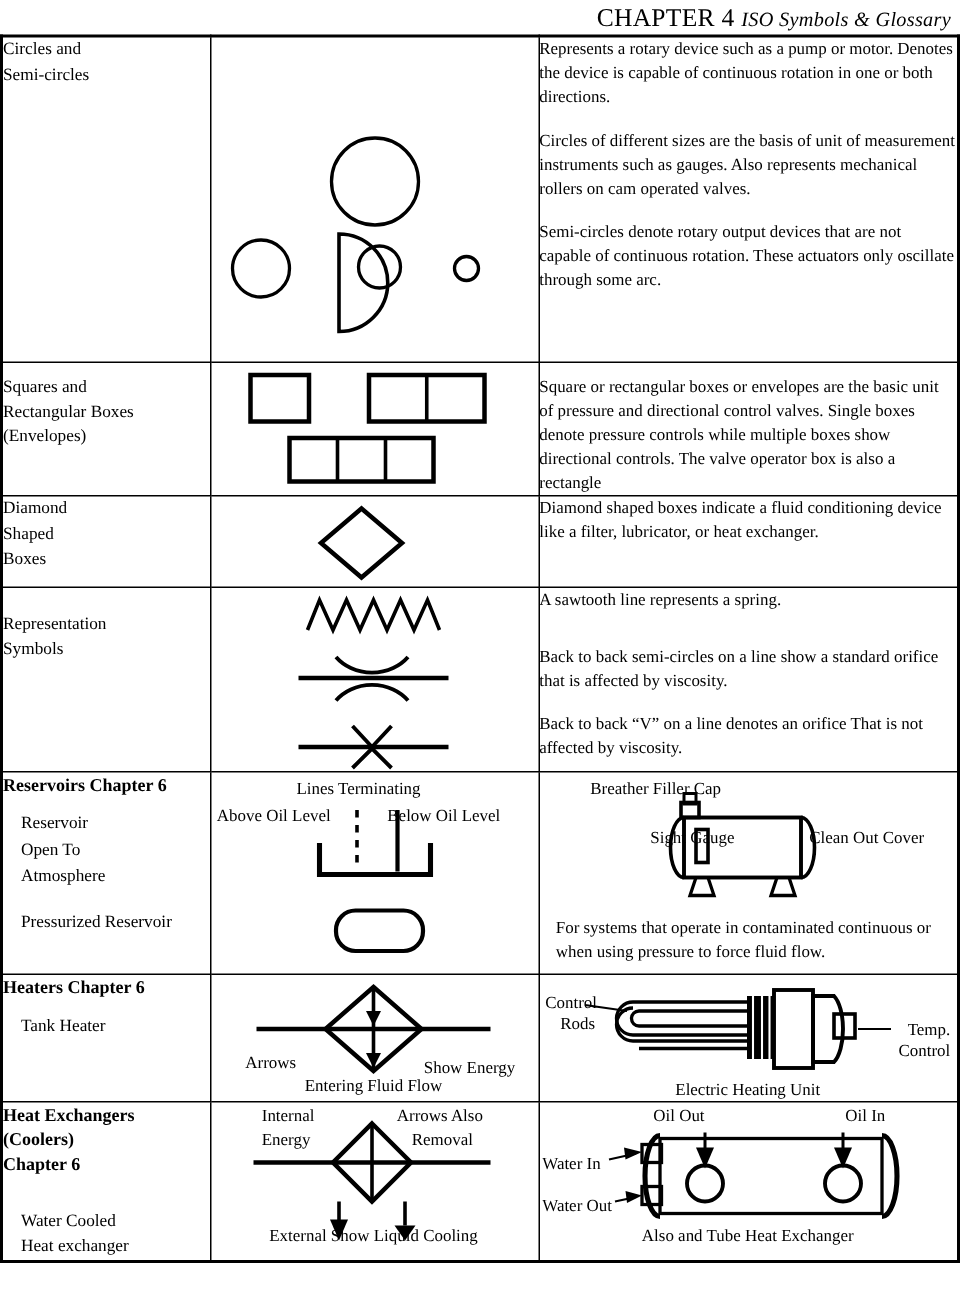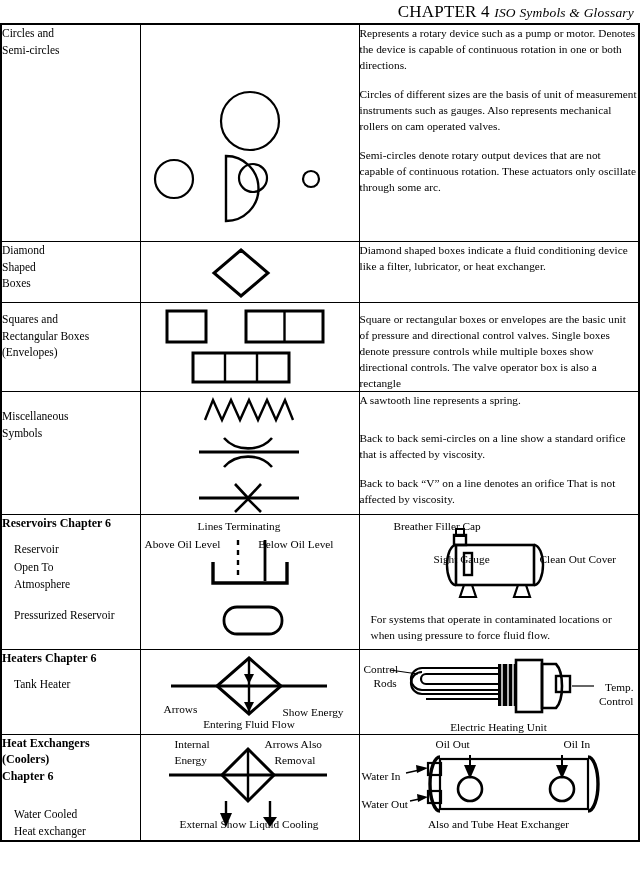--- a/index.html
+++ b/index.html
@@ -140,36 +140,20 @@
     </td>
     <td class="descr">
       <p>Represents a rotary device such as a pump or motor. Denotes the device is capable of continuous rotation in one or both directions.</p>
       <p>Circles of different sizes are the basis of unit of measurement instruments such as gauges. Also represents mechanical rollers on cam operated valves.</p>
       <p>Semi-circles denote rotary output devices that are not capable of continuous rotation. These actuators only oscillate through some arc.</p>
     </td>
   </tr>
 
   <tr>
     <td class="desig">
-      <div>Diamond</div>
-      <div>Shaped</div>
-      <div>Boxes</div>
-    </td>
-    <td class="sym-cell">
-      <svg width="217" height="60" viewBox="0 0 217 60">
-        <polygon points="100,8 127,31 100,54 73,31" fill="none" stroke="#000" stroke-width="3"></polygon>
-      </svg>
-    </td>
-    <td class="descr">
-      <p>Diamond shaped boxes indicate a fluid conditioning device like a filter, lubricator, or heat exchanger.</p>
-    </td>
-  </tr>
-
-  <tr>
-    <td class="desig">
       <div style="margin-top:8px">Squares and</div>
       <div>Rectangular Boxes</div>
       <div>(Envelopes)</div>
     </td>
     <td class="sym-cell">
       <svg width="217" height="85" viewBox="0 0 217 85">
         <rect x="26" y="8" width="39" height="31" fill="none" stroke="#000" stroke-width="3"></rect>
         <rect x="105" y="8" width="77" height="31" fill="none" stroke="#000" stroke-width="3"></rect>
         <line x1="143.5" y1="8" x2="143.5" y2="39" stroke="#000" stroke-width="2.4"></line>
         <rect x="52" y="50" width="96" height="29" fill="none" stroke="#000" stroke-width="3"></rect>
@@ -177,21 +161,37 @@
         <line x1="116" y1="50" x2="116" y2="79" stroke="#000" stroke-width="2.4"></line>
       </svg>
     </td>
     <td class="descr">
       <p style="margin-top:8px">Square or rectangular boxes or envelopes are the basic unit of pressure and directional control valves. Single boxes denote pressure controls while multiple boxes show directional controls. The valve operator box is also a rectangle</p>
     </td>
   </tr>
 
   <tr>
     <td class="desig">
-      <div style="margin-top:16px">Miscellaneous</div>
+      <div>Diamond</div>
+      <div>Shaped</div>
+      <div>Boxes</div>
+    </td>
+    <td class="sym-cell">
+      <svg width="217" height="60" viewBox="0 0 217 60">
+        <polygon points="100,8 127,31 100,54 73,31" fill="none" stroke="#000" stroke-width="3"></polygon>
+      </svg>
+    </td>
+    <td class="descr">
+      <p>Diamond shaped boxes indicate a fluid conditioning device like a filter, lubricator, or heat exchanger.</p>
+    </td>
+  </tr>
+
+  <tr>
+    <td class="desig">
+      <div style="margin-top:16px">Representation</div>
       <div>Symbols</div>
     </td>
     <td class="sym-cell">
       <svg width="217" height="122" viewBox="0 0 217 122">
         <polyline points="64,28 72,8 81,28 90,8 99,28 108,8 117,28 126,8 135,28 144,8 152,28" fill="none" stroke="#000" stroke-width="2.4" stroke-linejoin="miter"></polyline>
         <path d="M 83 46 A 30 26 0 0 0 131 46" fill="none" stroke="#000" stroke-width="2.6"></path>
         <line x1="58" y1="60" x2="158" y2="60" stroke="#000" stroke-width="3"></line>
         <path d="M 83 75 A 30 26 0 0 1 131 75" fill="none" stroke="#000" stroke-width="2.6"></path>
         <polyline points="94,92 107,106 120,92" fill="none" stroke="#000" stroke-width="2.6"></polyline>
         <line x1="58" y1="106" x2="158" y2="106" stroke="#000" stroke-width="3"></line>
@@ -239,21 +239,21 @@
           <rect x="94" y="20" width="12" height="10" fill="none" stroke="#000" stroke-width="2.4"></rect>
           <rect x="96" y="14" width="8" height="7" fill="none" stroke="#000" stroke-width="2"></rect>
           <rect x="96" y="30" width="78" height="40" fill="none" stroke="#000" stroke-width="2.6"></rect>
           <path d="M 96 30 A 9 20 0 0 0 96 70" fill="none" stroke="#000" stroke-width="2.4"></path>
           <path d="M 174 30 A 9 20 0 0 1 174 70" fill="none" stroke="#000" stroke-width="2.4"></path>
           <rect x="104" y="38" width="8" height="22" fill="none" stroke="#000" stroke-width="2.4"></rect>
           <polyline points="104,70 100,82 116,82 112,70" fill="none" stroke="#000" stroke-width="2.2"></polyline>
           <polyline points="158,70 154,82 170,82 166,70" fill="none" stroke="#000" stroke-width="2.2"></polyline>
         </svg>
       </div>
-      <div class="pic-note">For systems that operate in contaminated locations or when using pressure to force fluid flow.</div>
+      <div class="pic-note">For systems that operate in contaminated continuous or when using pressure to force fluid flow.</div>
     </td>
   </tr>
 
   <tr>
     <td class="desig">
       <div class="desig-head">Heaters Chapter 6</div>
       <div class="desig-sub">Tank Heater</div>
     </td>
 
     <td class="sym-cell">

